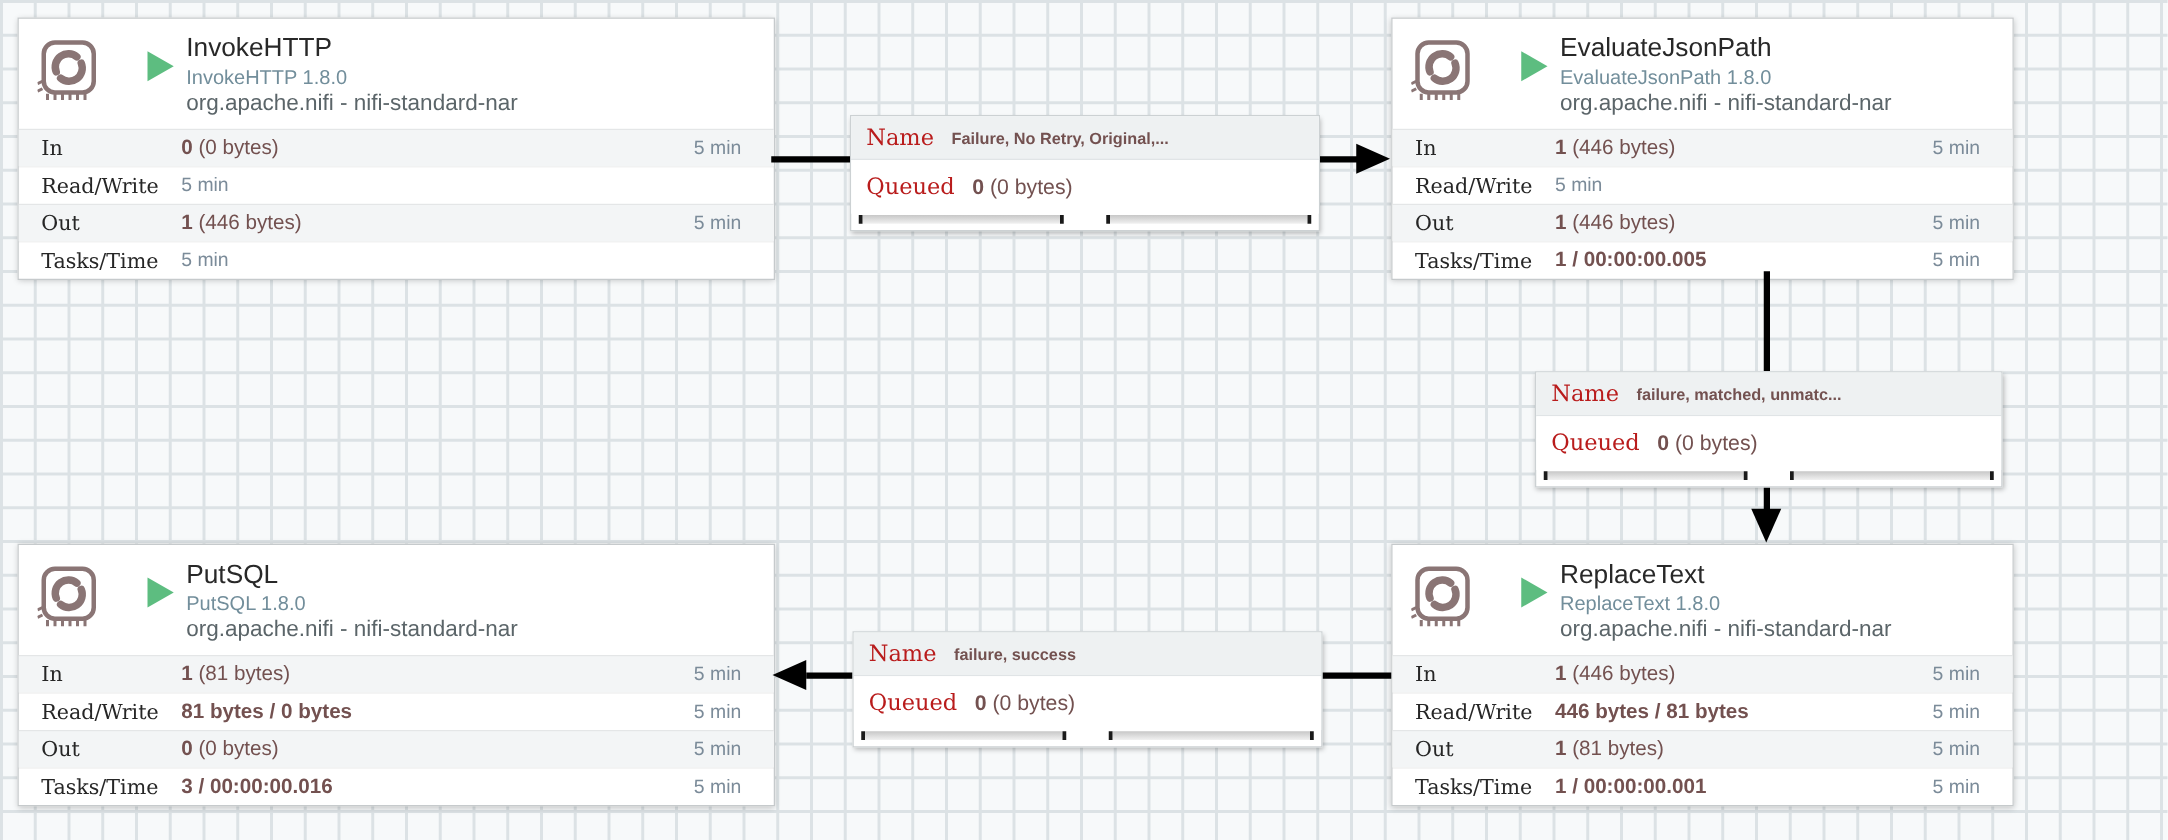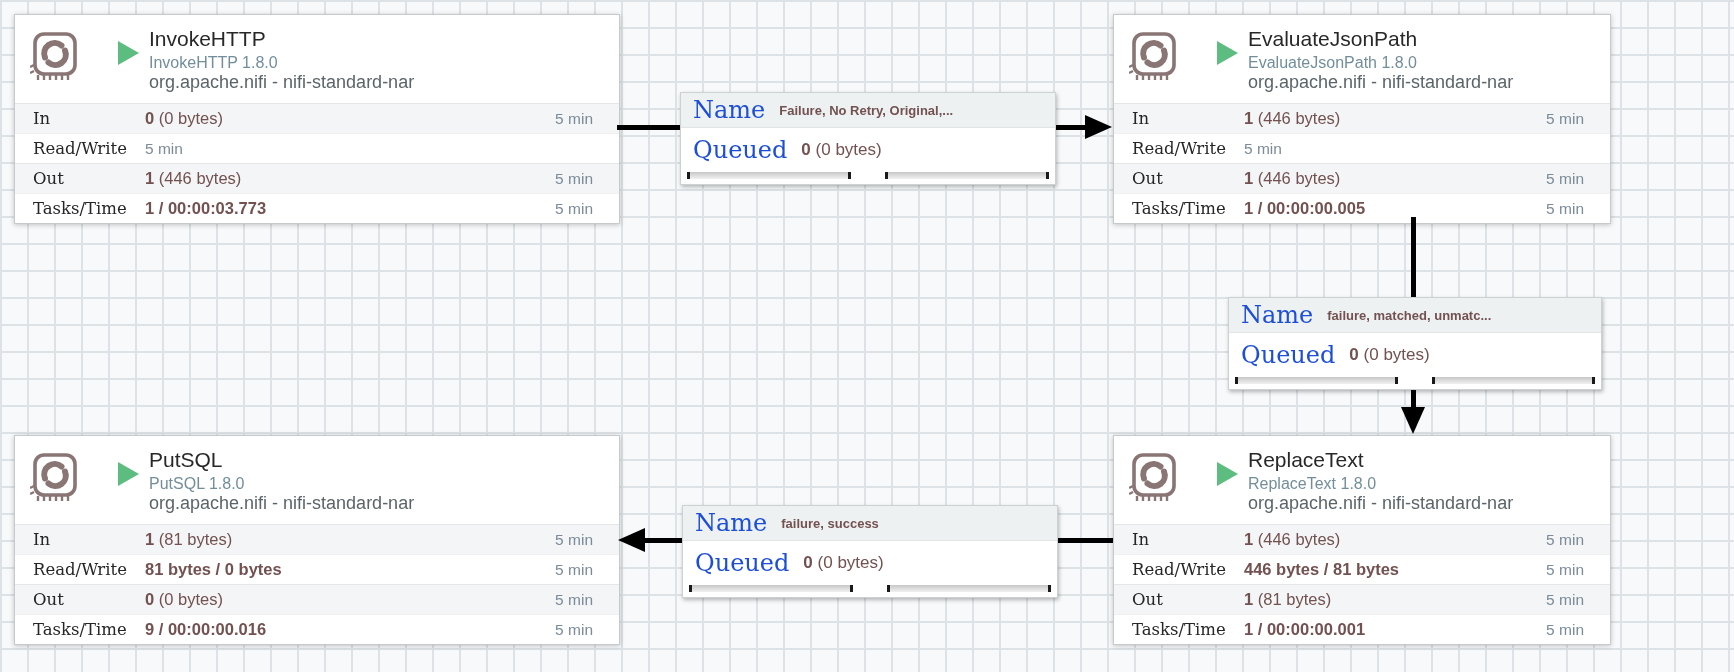--- a/index.html
+++ b/index.html
@@ -58,21 +58,21 @@
     position:absolute;z-index:3;
     background:#fff;
     border:1px solid #ccd1d3;
     box-shadow:1px 2px 4px rgba(0,0,0,.28);
   }
   .conn-row{display:flex;align-items:center;padding:0 12px;}
   .conn-name-row{height:34px;background:#eef1f2;border-bottom:1px solid #e0e4e6;}
   .conn-queued-row{height:43px;background:#fff;}
   .conn-key{
     font-family:"DejaVu Serif",serif;
-    font-size:24px;color:#1d4ed8;
+    font-size:18px;color:#b91c1c;
     margin-right:14px;flex:none;
   }
   .conn-name-value{
     font-size:13px;font-weight:bold;color:#735150;
     white-space:nowrap;overflow:hidden;
   }
   .conn-queued-value{font-size:17px;color:#735150;white-space:nowrap;}
   .conn-queued-value b{font-weight:bold;}
   .conn-bars{display:flex;gap:34px;padding:1px 6px 5px 6px;}
   .qbar{
@@ -137,21 +137,20 @@
       <span class="stat-label">Read/Write</span>
       <span class="stat-window">5 min</span>
     </div>
     <div class="stat-row alt">
       <span class="stat-label">Out</span>
       <span class="stat-value"><b>1</b><span> (446 bytes)</span></span>
       <span class="stat-window">5 min</span>
     </div>
     <div class="stat-row">
       <span class="stat-label">Tasks/Time</span>
-      <span class="stat-value"><b>1 / 00:00:03.773</b><span></span></span>
       <span class="stat-window">5 min</span>
     </div>
   </div>
 
   <div class="processor" style="left:1113px;top:14px;width:496px;">
     <div class="proc-header">
       <svg class="proc-icon" viewBox="0 0 52 52">
         <rect x="5" y="3" width="40" height="40" rx="9" fill="none" stroke="#8a7575" stroke-width="3.6"></rect>
         <path d="M15 26.5 A 10.5 10.5 0 0 1 31.5 14.5" fill="none" stroke="#8a7575" stroke-width="6" stroke-linecap="round"></path>
         <path d="M35 19.5 A 10.5 10.5 0 0 1 18.5 31.5" fill="none" stroke="#8a7575" stroke-width="6" stroke-linecap="round"></path>
@@ -228,21 +227,21 @@
       <span class="stat-value"><b>81 bytes / 0 bytes</b><span></span></span>
       <span class="stat-window">5 min</span>
     </div>
     <div class="stat-row alt">
       <span class="stat-label">Out</span>
       <span class="stat-value"><b>0</b><span> (0 bytes)</span></span>
       <span class="stat-window">5 min</span>
     </div>
     <div class="stat-row">
       <span class="stat-label">Tasks/Time</span>
-      <span class="stat-value"><b>9 / 00:00:00.016</b><span></span></span>
+      <span class="stat-value"><b>3 / 00:00:00.016</b><span></span></span>
       <span class="stat-window">5 min</span>
     </div>
   </div>
 
   <div class="processor" style="left:1113px;top:435px;width:496px;">
     <div class="proc-header">
       <svg class="proc-icon" viewBox="0 0 52 52">
         <rect x="5" y="3" width="40" height="40" rx="9" fill="none" stroke="#8a7575" stroke-width="3.6"></rect>
         <path d="M15 26.5 A 10.5 10.5 0 0 1 31.5 14.5" fill="none" stroke="#8a7575" stroke-width="6" stroke-linecap="round"></path>
         <path d="M35 19.5 A 10.5 10.5 0 0 1 18.5 31.5" fill="none" stroke="#8a7575" stroke-width="6" stroke-linecap="round"></path>

